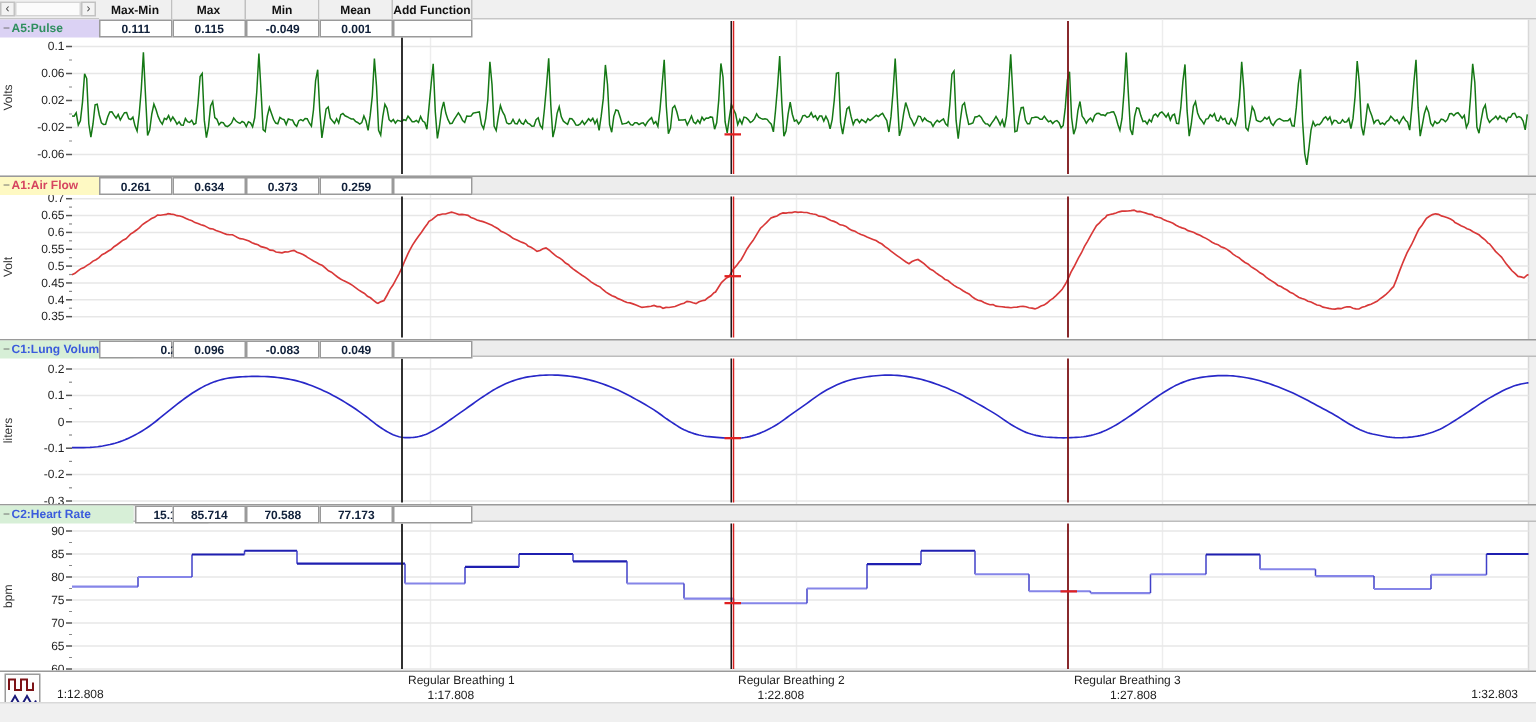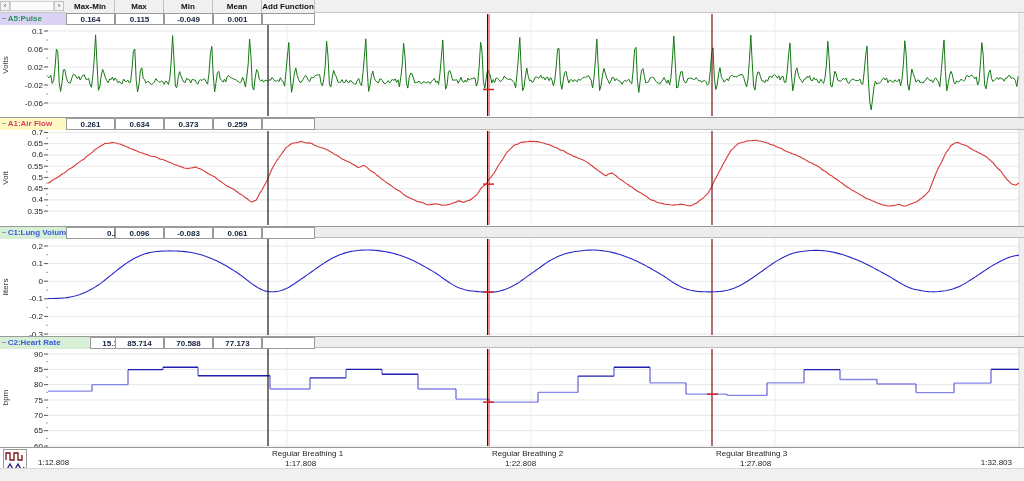--- a/index.html
+++ b/index.html
@@ -251,42 +251,42 @@
     <line x1="268" y1="349" x2="268" y2="446" stroke="#1a1a1a" stroke-width="1.2"></line>
     <line x1="487.5" y1="349" x2="487.5" y2="446" stroke="#1a1a1a" stroke-width="1"></line>
     <line x1="489" y1="349" x2="489" y2="446" stroke="#d42020" stroke-width="1"></line>
     <line x1="712" y1="349" x2="712" y2="446" stroke="#7c1216" stroke-width="1.2"></line>
     <line x1="483" y1="402.14666666666665" x2="494" y2="402.14666666666665" stroke="#e02020" stroke-width="1.5"></line>
     <line x1="707" y1="394.1733333333333" x2="718" y2="394.1733333333333" stroke="#e02020" stroke-width="1.5"></line>
   </svg>
 
 <div class="abs strip clear" style="top:13px;height:12px;">
   <div class="abs chlabel" id="lbl-0" style="background: rgb(219, 210, 244); color: rgb(47, 143, 95);"><span class="tri">−</span><span>A5:Pulse</span></div>
-  <div class="abs statcell" style="left:66px;">0.164</div>
+  <div class="abs statcell" style="left:66px;">0.111</div>
   <div class="abs statcell" style="left:115px;">0.115</div>
   <div class="abs statcell" style="left:164px;">-0.049</div>
   <div class="abs statcell" style="left:213px;">0.001</div>
   <div class="abs statcell" style="left:262px;width:53px;"></div>
 </div>
 
 <div class="abs strip" style="top:117px;height:13px;">
   <div class="abs chlabel" id="lbl-1" style="background: #fef9c3; color: rgb(214, 69, 96);"><span class="tri">−</span><span>A1:Air Flow</span></div>
   <div class="abs statcell" style="left:66px;">0.261</div>
   <div class="abs statcell" style="left:115px;">0.634</div>
   <div class="abs statcell" style="left:164px;">0.373</div>
   <div class="abs statcell" style="left:213px;">0.259</div>
   <div class="abs statcell" style="left:262px;width:53px;"></div>
 </div>
 
 <div class="abs strip" style="top:226px;height:12px;">
   <div class="abs chlabel" id="lbl-2" style="background: rgb(215, 239, 215); color: rgb(59, 91, 220);"><span class="tri">−</span><span>C1:Lung Volume</span></div>
   <div class="abs statcell" style="left:66px;padding-left:40px;">0.278</div>
   <div class="abs statcell" style="left:115px;">0.096</div>
   <div class="abs statcell" style="left:164px;">-0.083</div>
-  <div class="abs statcell" style="left:213px;">0.061</div>
+  <div class="abs statcell" style="left:213px;">0.049</div>
   <div class="abs statcell" style="left:262px;width:53px;"></div>
 </div>
 
 <div class="abs strip" style="top:336px;height:12px;">
   <div class="abs chlabel" id="lbl-3" style="background: rgb(215, 239, 215); color: rgb(59, 91, 220);"><span class="tri">−</span><span>C2:Heart Rate</span></div>
   <div class="abs statcell" style="left:66px;margin-left:24px;">15.126</div>
   <div class="abs statcell" style="left:115px;">85.714</div>
   <div class="abs statcell" style="left:164px;">70.588</div>
   <div class="abs statcell" style="left:213px;">77.173</div>
   <div class="abs statcell" style="left:262px;width:53px;"></div>

